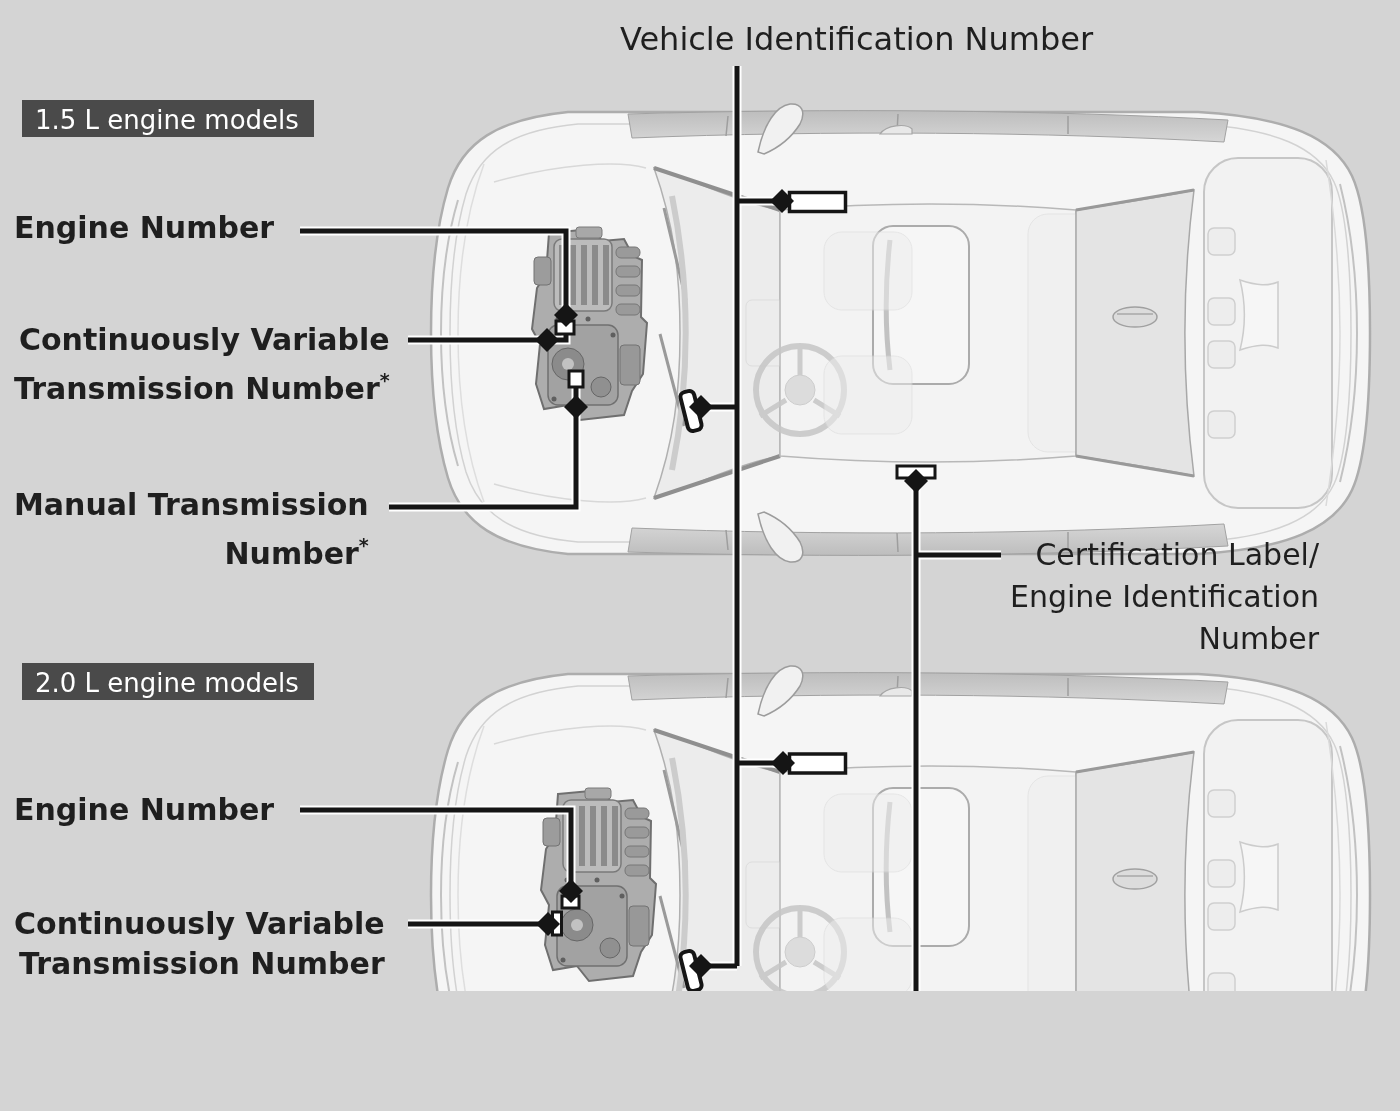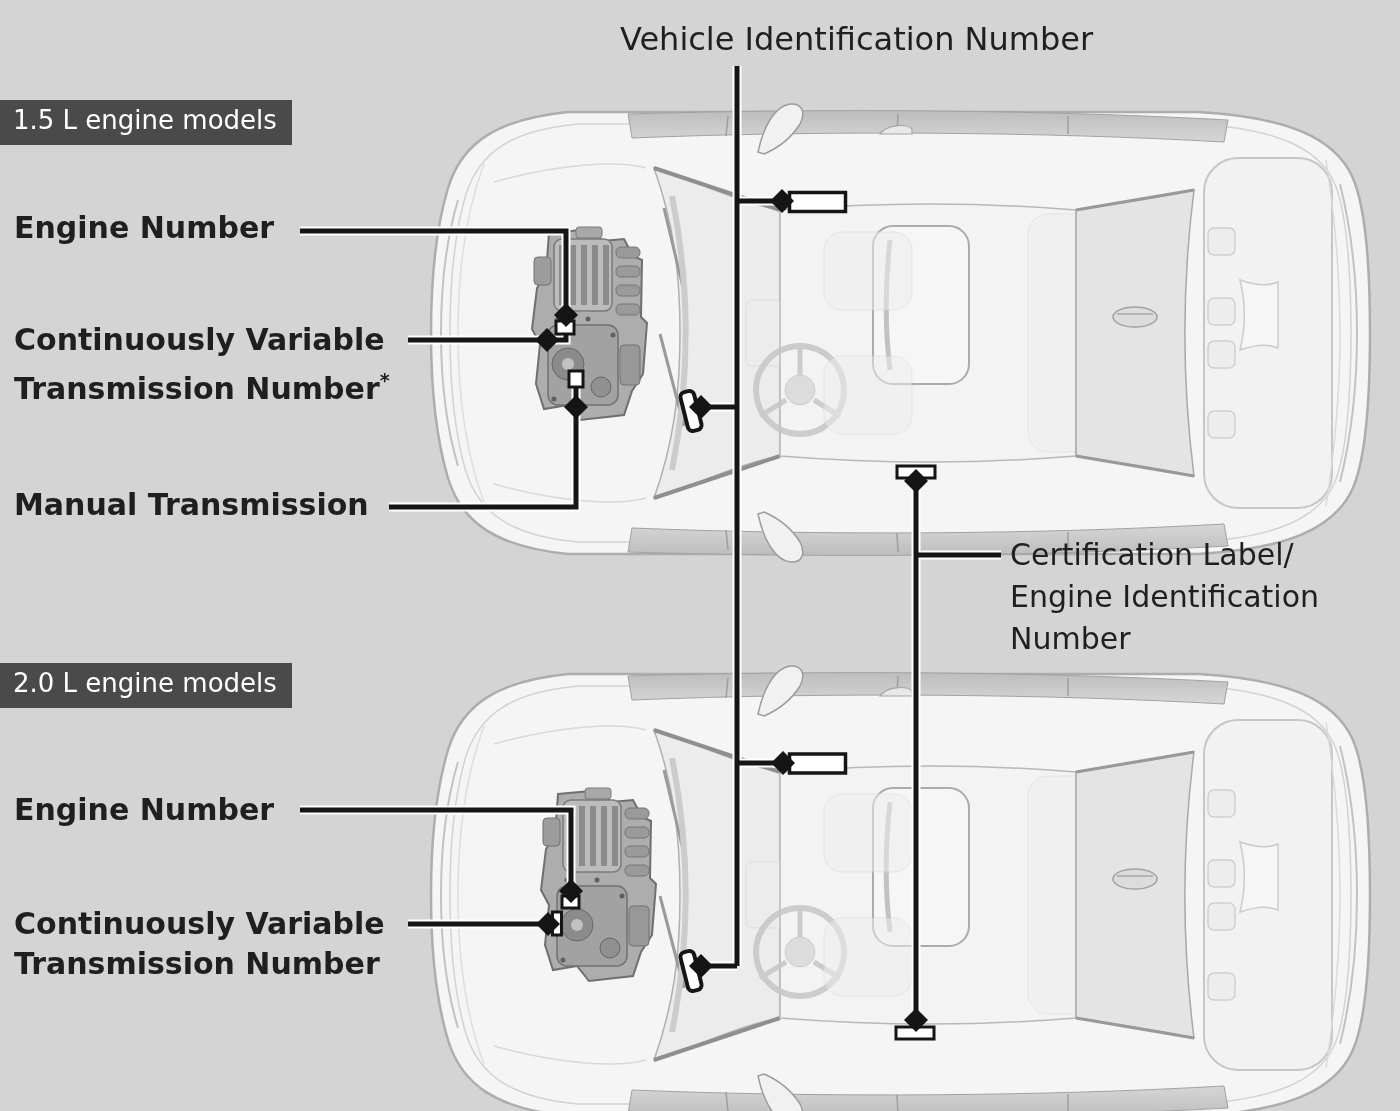--- a/index.html
+++ b/index.html
@@ -1,23 +1,23 @@
 <!DOCTYPE html>
 <html style="--background: #d4d4d4; --badge_bg: #4a4a4a; --badge_text: #ffffff; --text: #1f1f1f; --leader: #151515; --marker_fill: #ffffff; --car_body: #f5f5f5; --car_outline: #adadad;"><head>
 <meta charset="utf-8">
 <style>
   html,body{margin:0;padding:0;}
   body{font-family:"DejaVu Sans","Liberation Sans",sans-serif;background:var(--background,#d4d4d4);}
-  #stage{position:relative;width:1400px;height:1111px;overflow:hidden;background:var(--background,#d4d4d4);}
+  #stage{position:relative;width:1400px;height:991px;overflow:hidden;background:var(--background,#d4d4d4);text-align:right;}
   #diagram-svg{position:absolute;left:0;top:0;}
   .txt{position:absolute;color:var(--text,#1f1f1f);white-space:nowrap;}
   .page-title{left:620px;top:20px;font-size:32px;}
   .label{font-size:30px;line-height:40px;font-weight:bold;}
-  .badge{position:absolute;left:0;background:var(--badge_bg,#4a4a4a);color:var(--badge_text,#fff);
-         font-size:26px;line-height:34px;padding:3px 15px 8px 13px;}
+  .badge{position:absolute;left:22px;background:var(--badge_bg,#4a4a4a);color:var(--badge_text,#fff);
+         font-size:26px;line-height:34px;padding:3px 15px 0 13px;}
   .badge-15{top:100px;}
   .badge-20{top:663px;}
   .en1{left:14px;top:208px;}
   .cvt1{left:14px;top:320px;}
   .mt1{left:14px;top:485px;}
   .cert{left:1010px;top:534px;font-size:30px;line-height:42px;}
   .en2{left:14px;top:790px;}
   .cvt2{left:14px;top:904px;}
   sup.note{font-size:19px;vertical-align:12px;}
 </style>
@@ -203,20 +203,21 @@
 
   <div class="txt label en1">Engine Number</div>
 
   <div class="txt label cvt1">
     <span style="display:block">Continuously Variable</span>
     <span style="display:block"><span>Transmission Number</span><sup class="note">*</sup></span>
   </div>
 
   <div class="txt label mt1">
     <span style="display:block">Manual Transmission</span>
+    <span style="display:block"><span>Number</span><sup class="note">*</sup></span>
   </div>
 
   <div class="txt cert">
     <span style="display:block">Certification Label/</span>
     <span style="display:block">Engine Identification</span>
     <span style="display:block">Number</span>
   </div>
 
   <div class="badge badge-20">2.0 L engine models</div>
 

